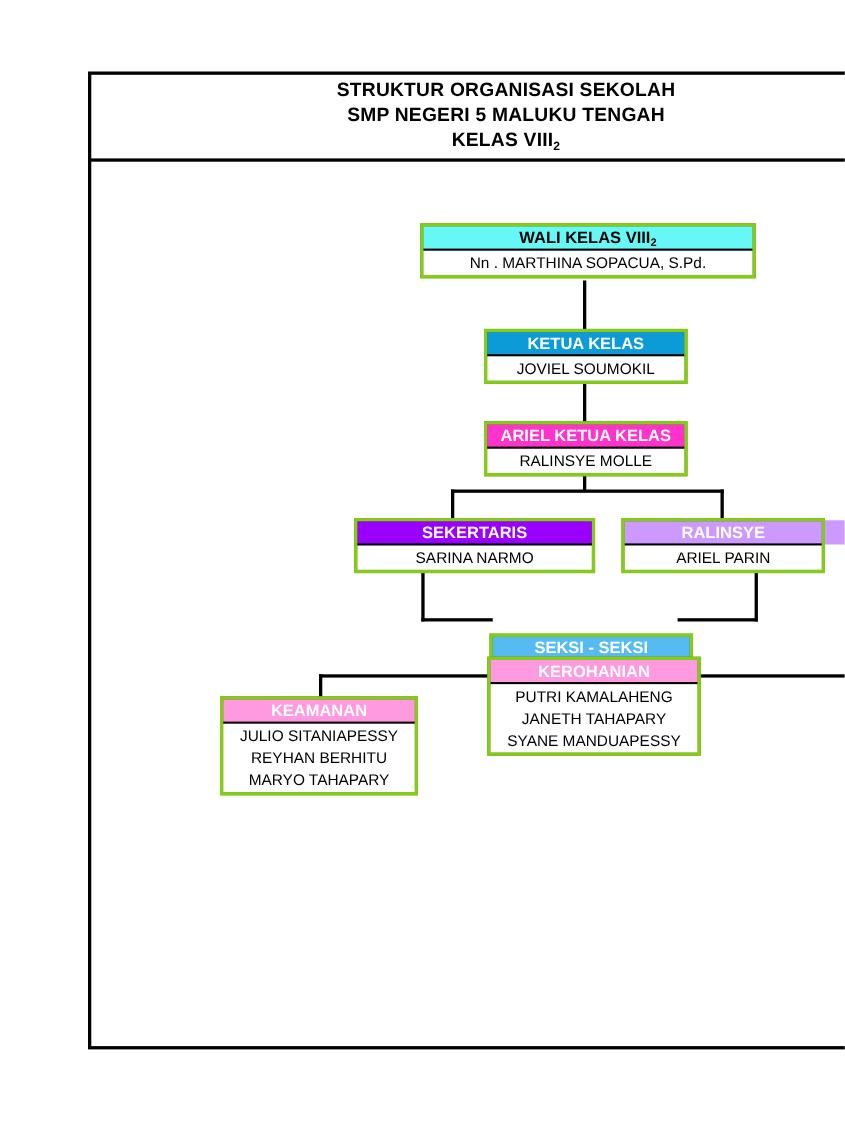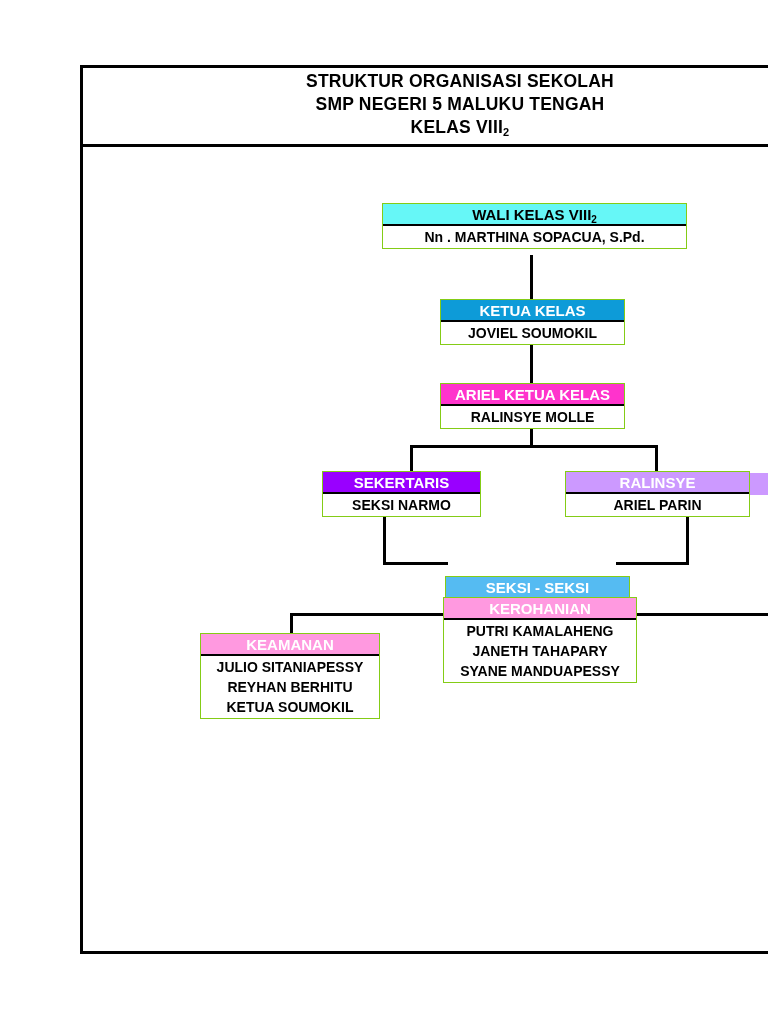--- a/index.html
+++ b/index.html
@@ -60,41 +60,41 @@
     font-size: 11px;
     vertical-align: baseline;
     position: relative;
     top: 3px;
   }
 
   
   .node {
     position: absolute;
     box-sizing: border-box;
-    border: 1px solid #84cc16;
+    border: 3px solid #84cc16;
     background: #4d7c0f;
     z-index: 5;
   }
   .node-header {
     box-sizing: border-box;
     text-align: center;
     font-weight: bold;
     font-size: 15px;
     line-height: 22px;
     height: 22px;
     border-bottom: 2px solid #000000;
     white-space: nowrap;
     overflow: hidden;
   }
   .node-body {
     box-sizing: border-box;
     background: #ffffff;
     text-align: center;
     color: #000000;
-    font-weight: bold;
+    font-weight: normal;
     font-size: 14px;
     line-height: 20px;
     padding: 1px 2px;
     white-space: nowrap;
     overflow: hidden;
   }
   .node-body .member { display: block; }
 
   
   .hdr-cyan        { background: #66F7F7; color: #000000; }
@@ -179,44 +179,44 @@
     </div>
   </div>
 
   <div class="node" style="left:440px; top:383px; width:185px;">
     <div class="node-header hdr-magenta">ARIEL KETUA KELAS</div>
     <div class="node-body">
       <span class="member">RALINSYE MOLLE</span>
     </div>
   </div>
 
-  <div class="node" style="left:322px; top:471px; width:159px;">
+  <div class="node" style="left:322px; top:471px; width:219px;">
     <div class="node-header hdr-purple">SEKERTARIS</div>
     <div class="node-body">
-      <span class="member">SEKSI NARMO</span>
+      <span class="member">SARINA NARMO</span>
     </div>
   </div>
 
   <div class="node" style="left:565px; top:471px; width:185px;">
     <div class="node-header hdr-lightpurple">RALINSYE</div>
     <div class="node-body">
       <span class="member">ARIEL PARIN</span>
     </div>
   </div>
 
   <div class="node" style="left:445px; top:576px; width:185px;">
     <div class="node-header hdr-skyblue" style="border-bottom:none;">SEKSI - SEKSI</div>
   </div>
 
   <div class="node" style="left:200px; top:633px; width:180px;">
     <div class="node-header hdr-pink">KEAMANAN</div>
     <div class="node-body">
       <span class="member">JULIO SITANIAPESSY</span>
       <span class="member">REYHAN BERHITU</span>
-      <span class="member">KETUA SOUMOKIL</span>
+      <span class="member">MARYO TAHAPARY</span>
     </div>
   </div>
 
   <div class="node" style="left:443px; top:597px; width:194px;">
     <div class="node-header hdr-pink">KEROHANIAN</div>
     <div class="node-body">
       <span class="member">PUTRI KAMALAHENG</span>
       <span class="member">JANETH TAHAPARY</span>
       <span class="member">SYANE MANDUAPESSY</span>
     </div>

